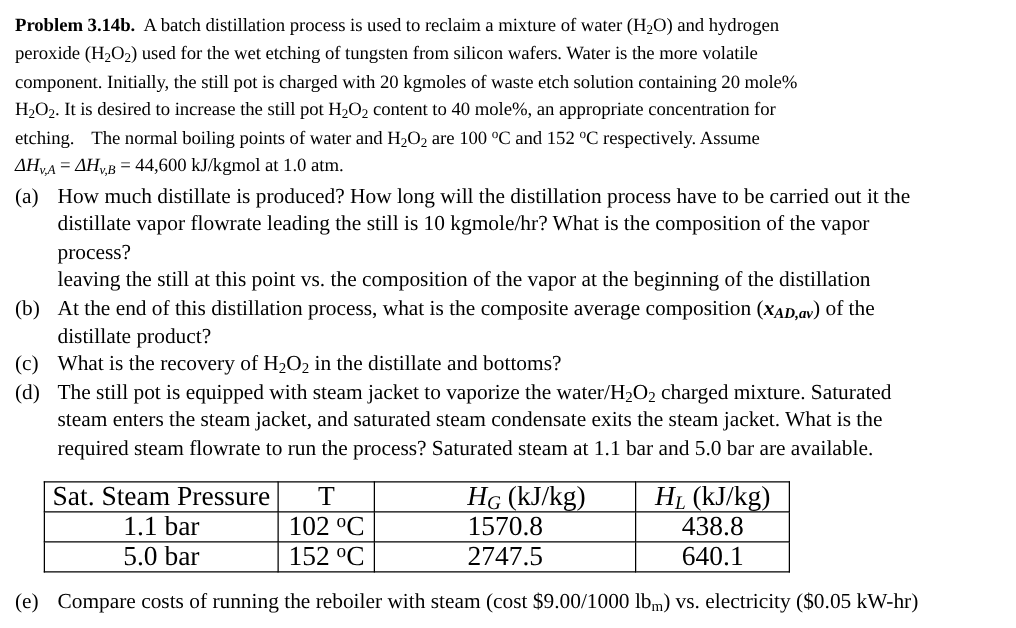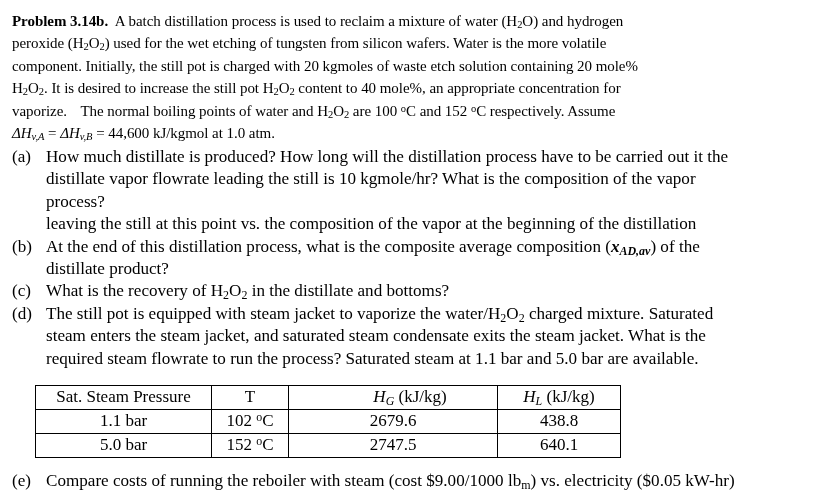--- a/index.html
+++ b/index.html
@@ -86,21 +86,21 @@
     padding-left: 34px;
     white-space: nowrap;
   }
 
   
   .steam-table {
     position: absolute;
     left: 35px;
     top: 385px;
     border-collapse: collapse;
-    font-size: 17px;
+    font-size: 22px;
     line-height: 20px;
   }
   .steam-table td,
   .steam-table th {
     border: 1px solid #000000;
     padding: 1px 6px 2px 6px;
     text-align: center;
     font-weight: normal;
     white-space: nowrap;
   }
@@ -127,21 +127,21 @@
 </head>
 <body>
 
 <div class="page">
 
   <div class="para intro">
     <span class="ln"><strong class="prob">Problem 3.14b.</strong><span class="sp2"></span><span>A batch distillation process is used to reclaim a mixture of water (H</span><sub>2</sub><span>O) and hydrogen</span></span>
     <span class="ln"><span>peroxide (H</span><sub>2</sub><span>O</span><sub>2</sub><span>) used for the wet etching of tungsten from silicon wafers.  Water is the more volatile</span></span>
     <span class="ln">component.  Initially, the still pot is charged with 20 kgmoles of waste etch solution containing 20 mole%</span>
     <span class="ln"><span>H</span><sub>2</sub><span>O</span><sub>2</sub><span>.  It is desired to increase the still pot H</span><sub>2</sub><span>O</span><sub>2</sub><span> content to 40 mole%, an appropriate concentration for</span></span>
-    <span class="ln"><span>vaporize.</span><span class="sp2"></span><span class="sp2"></span><span>The normal boiling points of water and H</span><sub>2</sub><span>O</span><sub>2</sub><span> are 100 </span><span class="deg">o</span><span>C and 152 </span><span class="deg">o</span><span>C respectively.  Assume</span></span>
+    <span class="ln"><span>etching.</span><span class="sp2"></span><span class="sp2"></span><span>The normal boiling points of water and H</span><sub>2</sub><span>O</span><sub>2</sub><span> are 100 </span><span class="deg">o</span><span>C and 152 </span><span class="deg">o</span><span>C respectively.  Assume</span></span>
     <span class="ln"><span class="it">ΔH</span><sub class="it">v,A</sub><span> = </span><span class="it">ΔH</span><sub class="it">v,B</sub><span>  =  44,600 kJ/kgmol at 1.0 atm.</span></span>
   </div>
 
   <div class="list">
 
     <div class="item">
       <span class="tag">(a)</span>
       <span class="body">
         <span class="ln">How much distillate is produced?  How long will the distillation process have to be carried out it the</span>
         <span class="ln">distillate vapor flowrate leading the still is 10 kgmole/hr?  What is the composition of the vapor</span>
@@ -182,21 +182,21 @@
         <th class="c-press">Sat. Steam Pressure</th>
         <th class="c-temp">T</th>
         <th class="c-hg"><span class="it">H</span><sub class="it">G</sub><span> (kJ/kg)</span></th>
         <th class="c-hl"><span class="it">H</span><sub class="it">L</sub><span> (kJ/kg)</span></th>
       </tr>
     </thead>
     <tbody>
       <tr>
         <td>1.1 bar</td>
         <td><span>102 </span><span class="deg">o</span><span>C</span></td>
-        <td>2679.6</td>
+        <td>1570.8</td>
         <td>438.8</td>
       </tr>
       <tr>
         <td>5.0 bar</td>
         <td><span>152 </span><span class="deg">o</span><span>C</span></td>
         <td>2747.5</td>
         <td>640.1</td>
       </tr>
     </tbody>
   </table>

